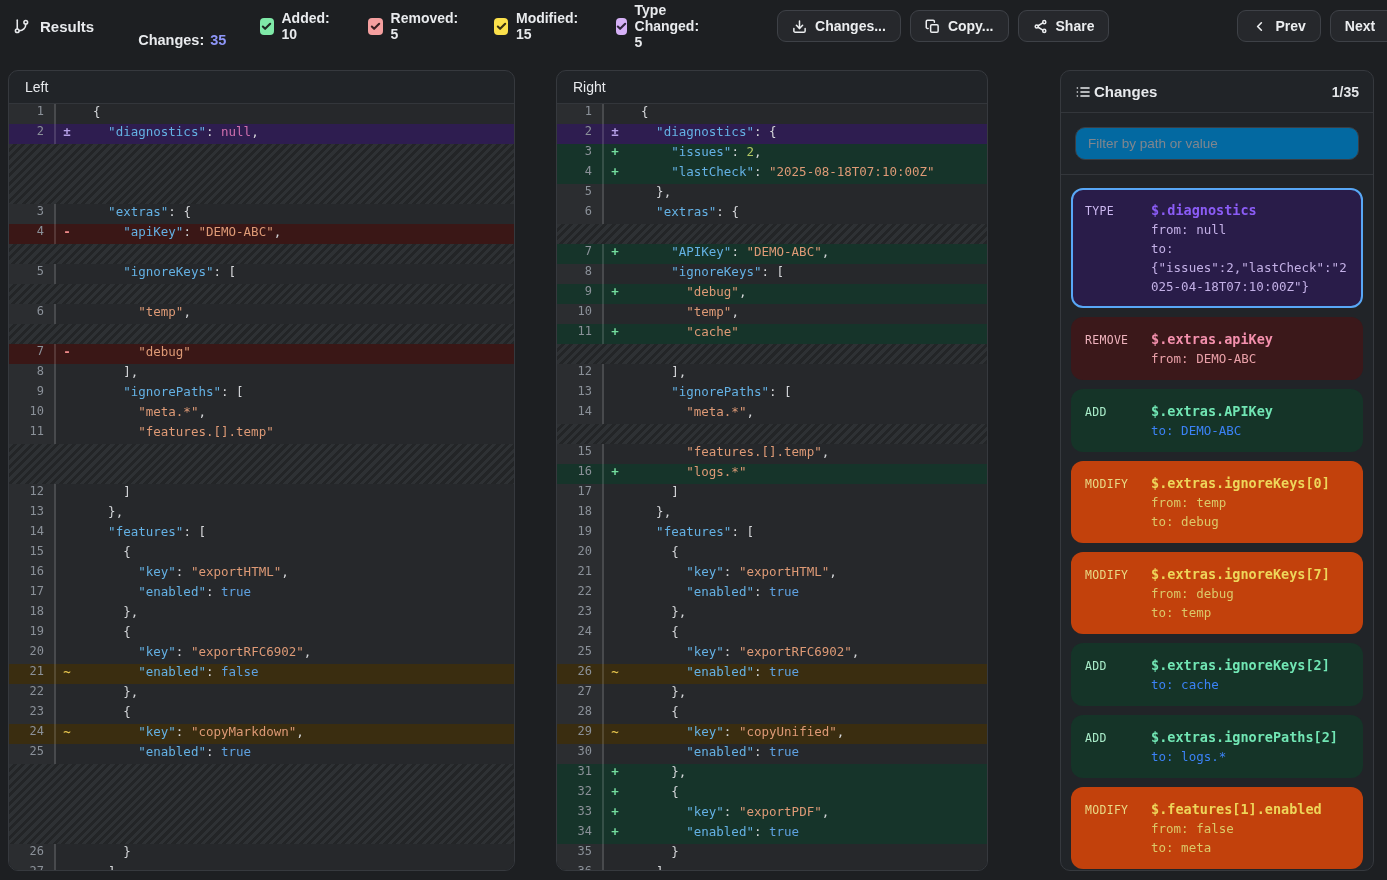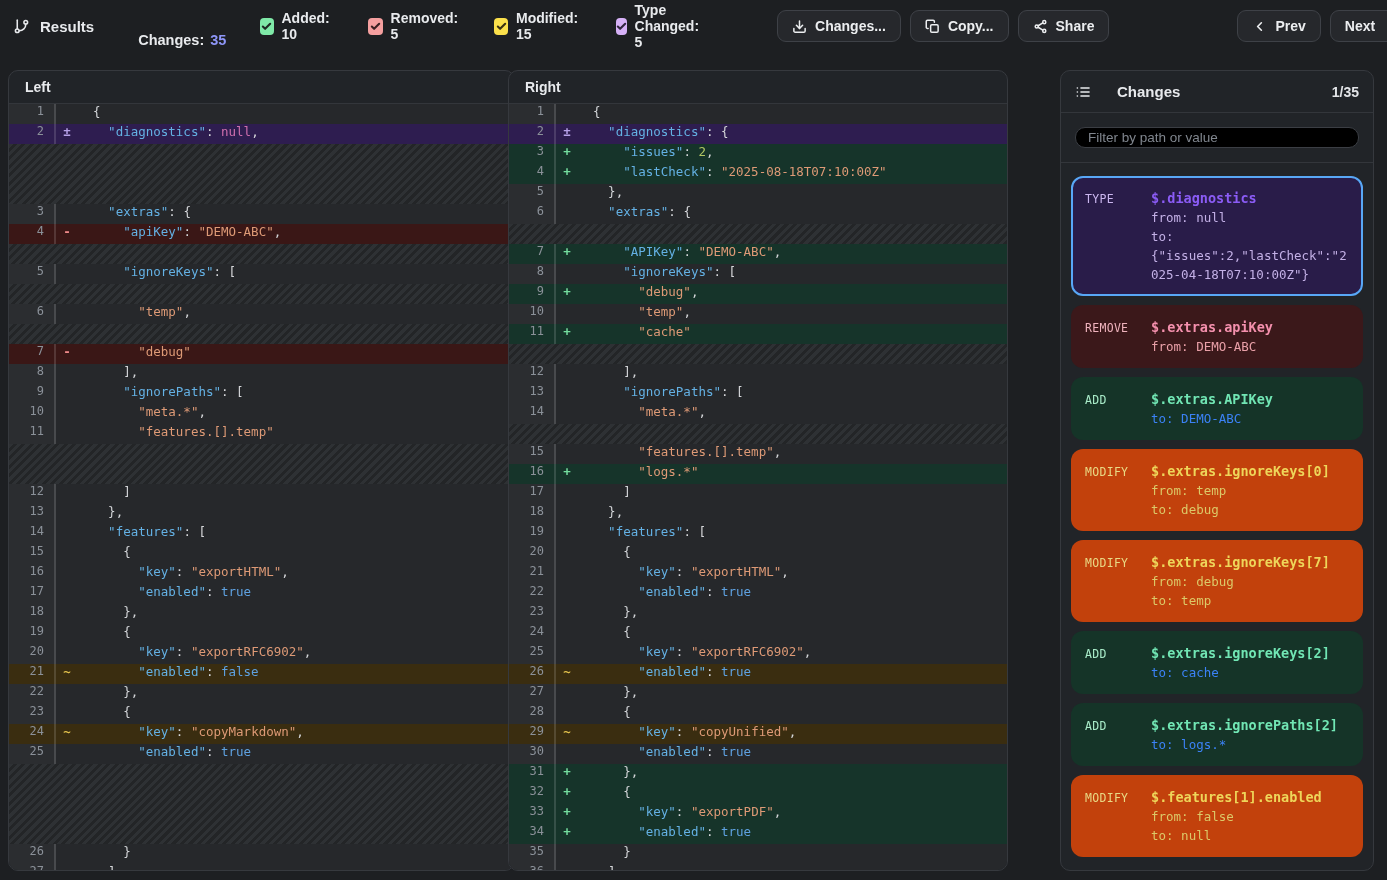--- a/index.html
+++ b/index.html
@@ -23,24 +23,24 @@
          background:#26282c; border:1px solid #3e4147; border-radius:9px;
          font-weight:700; font-size:14px; color:#eceef0; cursor:pointer; }
   .btn + .btn { margin-left:9px; }
   .tb-export-group { margin-left:72px; display:flex; }
   .tb-nav-group { margin-left:128px; display:flex; align-items:center; }
 
   
   .panel { position:absolute; top:70px; background:#212428; border:1px solid #36393e;
            border-radius:10px; overflow:hidden; }
   .panel-left    { left:8px;    width:507px; height:801px; }
-  .panel-right   { left:508px;  width:500px; height:801px; }
+  .panel-right   { left:556px;  width:432px; height:801px; }
   .panel-changes { left:1060px; width:314px; height:801px; }
   .code-header { height:33px; display:flex; align-items:center; padding:0 16px;
-                 font-weight:700; font-size:14px; border-bottom:1px solid #33363b; }
+                 font-weight:400; font-size:14px; border-bottom:1px solid #33363b; }
   .code-rows { background:#26282b; }
   .crow { display:flex; height:20px; line-height:20px; }
   .crow .ln { width:47px; flex:none; text-align:right; padding-right:10px;
               color:#8b9199; background:#2b2d30; border-right:2px solid rgba(255,255,255,.14);
               font:12px "DejaVu Sans Mono", monospace; }
   .crow .mk { width:22px; flex:none; text-align:center;
               font:bold 12.5px "DejaVu Sans Mono", monospace; }
   .crow .code { white-space:pre; font:12.5px "DejaVu Sans Mono", monospace; color:#d6d8db; }
   .crow.type     { background:#2e1d50; }
   .crow.added    { background:#16342a; }
@@ -52,25 +52,25 @@
   .crow.removed .mk  { color:#ef8a8a; }
   .crow.modified .mk { color:#e3c24d; }
   .gaprow { background:repeating-linear-gradient(135deg,#2e3134 0 3px,#232527 3px 6px); }
   .tk-key  { color:#64b1e4; }
   .tk-str  { color:#de9a76; }
   .tk-bool { color:#5ea1e0; }
   .tk-null { color:#cf6fae; }
   .tk-num  { color:#b2c764; }
 
   
-  .ch-header { height:42px; display:flex; align-items:center; gap:26px; padding:0 14px;
+  .ch-header { height:42px; display:flex; align-items:center; gap:3px; padding:0 14px;
                font-weight:700; font-size:15px; border-bottom:1px solid #33363b; }
   .ch-counter { margin-left:auto; font-weight:700; font-size:14px; color:#e3e5e8; }
   .filter-wrap { padding:14px; border-bottom:1px solid #33363b; }
-  .filter-input { width:100%; height:21px; background:#000000; border:1px solid #3b3e44;
+  .filter-input { width:100%; height:33px; background:#0369a1; border:1px solid #3b3e44;
                   border-radius:10px; padding:0 12px; color:#cfd3d8; font-size:13.5px;
                   font-family:"Liberation Sans", sans-serif; outline:none; }
   .filter-input::placeholder { color:#80868e; }
   .cards { padding:13px 10px; display:flex; flex-direction:column; gap:9px; }
   .card { border-radius:12px; padding:10px 12px; display:flex;
           font-family:"DejaVu Sans Mono", monospace; border:2px solid transparent; cursor:pointer; }
   .card.selected { border-color:#58a7f6; }
   .card-kind { width:66px; flex:none; font-size:11.5px; letter-spacing:.3px; padding-top:4px; }
   .card-body { flex:1; min-width:0; }
   .card-path { font-weight:700; font-size:13.5px; line-height:20px; }
@@ -606,17 +606,17 @@
         <div class="card-body">
           <div class="card-path">$.extras.ignorePaths[2]</div>
           <div class="card-meta">to: logs.*</div>
         </div>
       </div>
       <div class="card modified">
         <div class="card-kind">MODIFY</div>
         <div class="card-body">
           <div class="card-path">$.features[1].enabled</div>
           <div class="card-meta">from: false</div>
-          <div class="card-meta">to: null</div>
+          <div class="card-meta">to: meta</div>
         </div>
       </div>
     </div>
 </div>
 
 </body></html>

